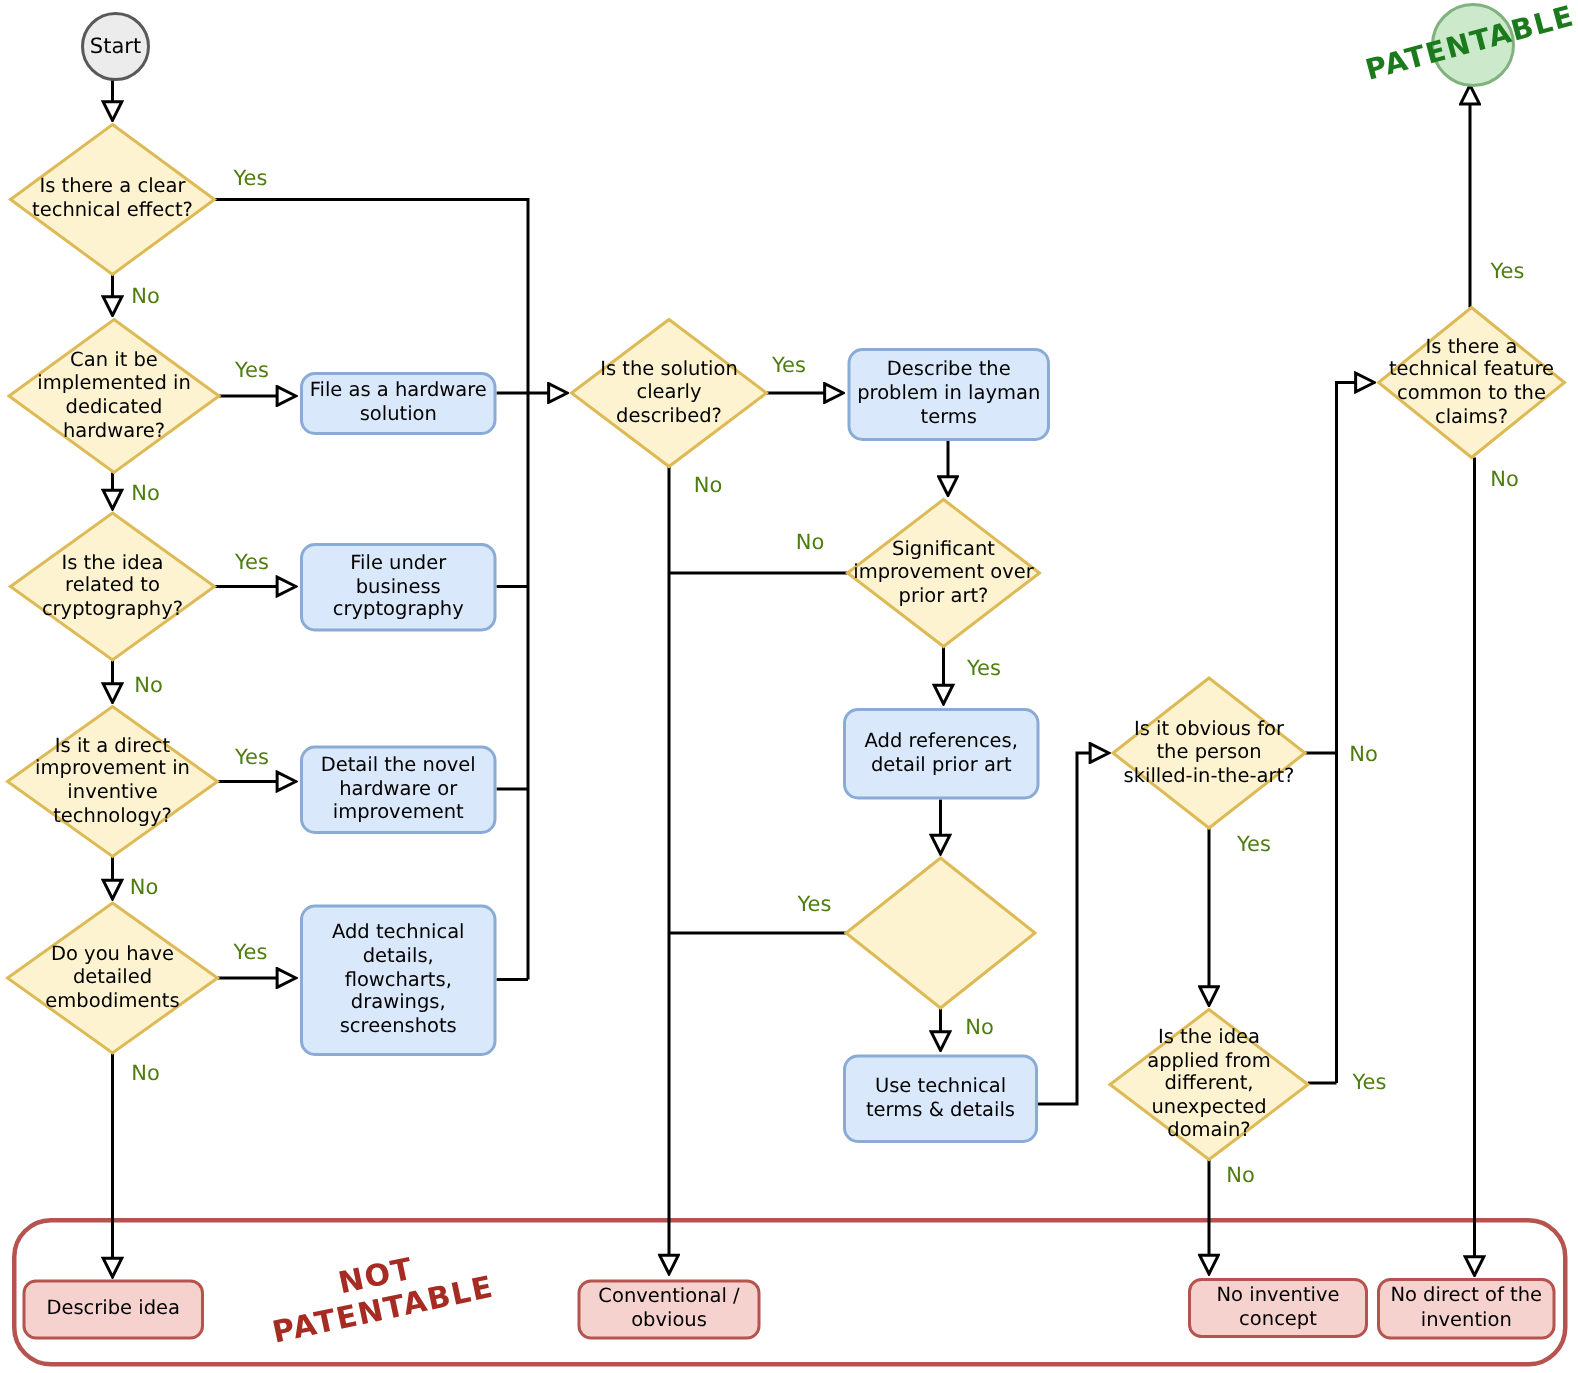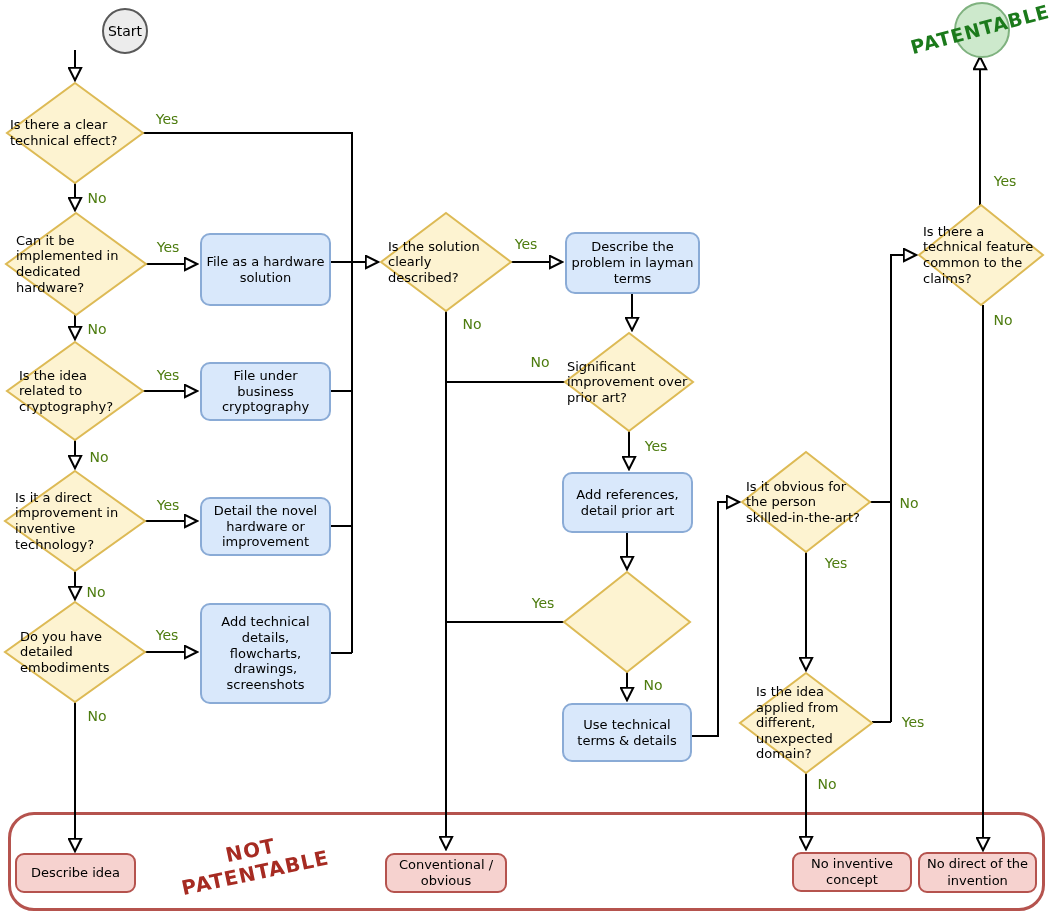--- a/index.html
+++ b/index.html
@@ -18,34 +18,34 @@
   
   .decision-shape{fill:var(--decision-fill,#fdf3d1);stroke:var(--decision-border,#ddba55);stroke-width:2;}
   .edge{fill:none;stroke:var(--line,#000);stroke-width:2;}
   .edge.arrow{marker-end:url(#arw);}
 
   
   .circle{
     border-radius:50%;display:flex;align-items:center;justify-content:center;
     font-size:14px;text-align:center;
   }
-  .start-circle{background:var(--start-fill,#ececec);border:2px solid var(--start-border,#595959);margin-left:48px;}
+  .start-circle{background:var(--start-fill,#ececec);border:2px solid var(--start-border,#595959);}
   .patentable-circle{background:var(--patentable-fill,#cde9cc);border:2.5px solid var(--patentable-border,#7fb27f);z-index:1;}
   .action{
     background:var(--action-fill,#d9e8fb);border:2px solid var(--action-border,#8aabd6);
     border-radius:10px;display:flex;align-items:center;justify-content:center;
     text-align:center;font-size:13px;line-height:1.22;padding:2px 4px;box-sizing:border-box;
   }
   .outcome{
     background:var(--outcome-fill,#f6d2cf);border:2.5px solid var(--outcome-border,#b5534e);
     border-radius:9px;display:flex;align-items:center;justify-content:center;
     text-align:center;font-size:13px;line-height:1.25;box-sizing:border-box;
   }
   .dlabel{
-    display:flex;align-items:center;justify-content:center;text-align:left;
+    display:flex;align-items:center;justify-content:center;text-align:center;
     font-size:13px;line-height:1.2;pointer-events:none;
   }
   .elabel{font-size:14px;transform:translate(-50%,-50%);white-space:nowrap;color:#4d7c0f;}
   .banner-np{
     left:177px;top:839px;width:152px;text-align:center;
     transform:rotate(-12deg);color:var(--not-patentable-text,#a62b22);
     font-weight:bold;font-size:20px;line-height:1.15;letter-spacing:1px;
   }
   .banner-p{
     left:903px;top:18px;width:154px;text-align:center;
@@ -122,21 +122,21 @@
   <div class="dlabel" style="left:16px;top:220px;width:120px;height:88px">Can it be implemented in dedicated hardware?</div>
   <div class="dlabel" style="left:19px;top:350px;width:112px;height:82px">Is the idea related to cryptography?</div>
   <div class="dlabel" style="left:15px;top:478px;width:120px;height:86px">Is it a direct improvement in inventive technology?</div>
   <div class="dlabel" style="left:20px;top:610px;width:110px;height:84px">Do you have detailed embodiments</div>
   <div class="dlabel" style="left:388px;top:222px;width:116px;height:80px">Is the solution clearly described?</div>
   <div class="dlabel" style="left:567px;top:340px;width:124px;height:84px">Significant improvement over prior art?</div>
   <div class="dlabel" style="left:746px;top:458px;width:120px;height:88px">Is it obvious for the person skilled-in-the-art?</div>
   <div class="dlabel" style="left:756px;top:678px;width:100px;height:90px">Is the idea applied from different, unexpected domain?</div>
   <div class="dlabel" style="left:923px;top:212px;width:116px;height:86px">Is there a technical feature common to the claims?</div>
 
-  <div class="node action" style="left:200px;top:233px;width:131px;height:73px">File as a hardware solution</div>
+  <div class="node action" style="left:200px;top:248px;width:131px;height:42px">File as a hardware solution</div>
   <div class="node action" style="left:200px;top:362px;width:131px;height:59px">File under business cryptography</div>
   <div class="node action" style="left:200px;top:497px;width:131px;height:59px">Detail the novel hardware or improvement</div>
   <div class="node action" style="left:200px;top:603px;width:131px;height:101px">Add technical details, flowcharts, drawings, screenshots</div>
   <div class="node action" style="left:565px;top:232px;width:135px;height:62px">Describe the problem in layman terms</div>
   <div class="node action" style="left:562px;top:472px;width:131px;height:61px">Add references, detail prior art</div>
   <div class="node action" style="left:562px;top:703px;width:130px;height:59px">Use technical terms &amp; details</div>
 
   <div class="node outcome" style="left:15px;top:853px;width:121px;height:40px">Describe idea</div>
   <div class="node outcome" style="left:385px;top:853px;width:122px;height:40px">Conventional / obvious</div>
   <div class="node outcome" style="left:792px;top:852px;width:120px;height:40px">No inventive concept</div>

